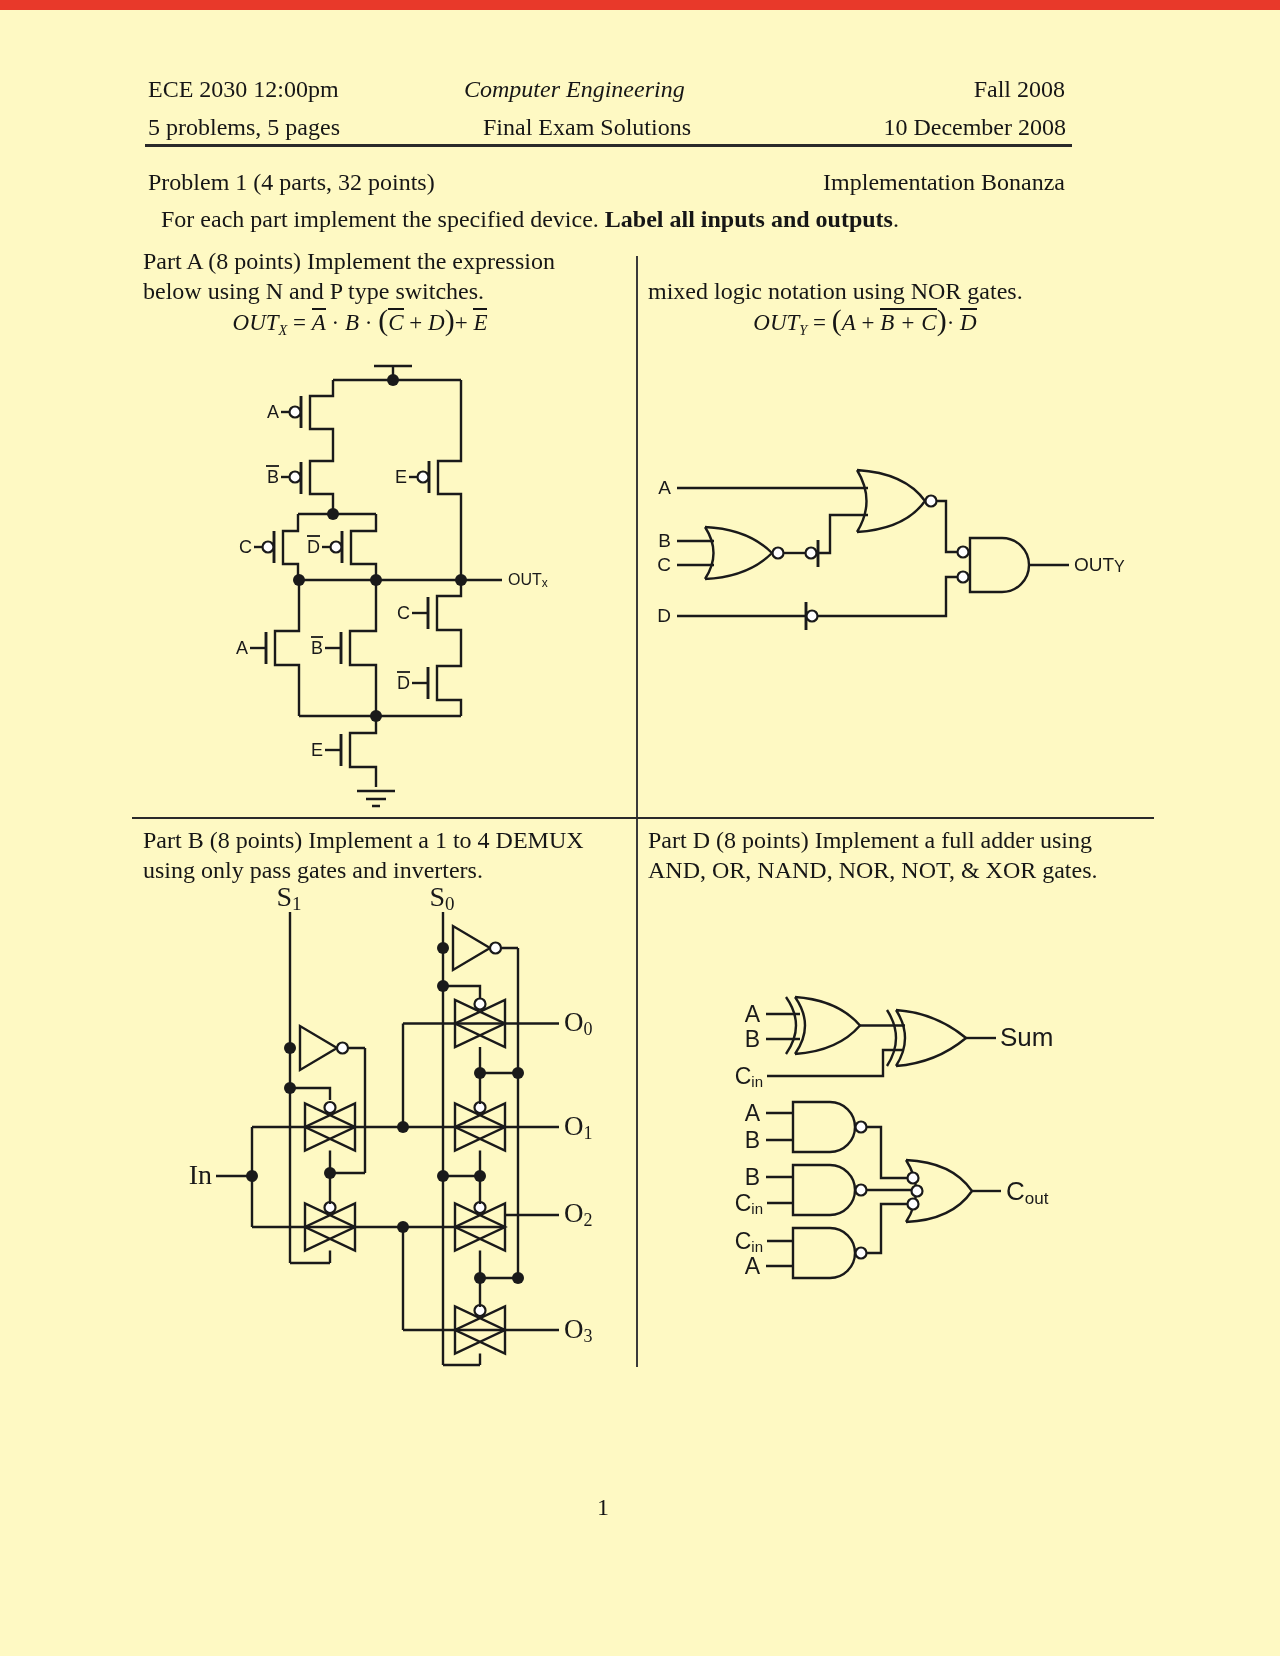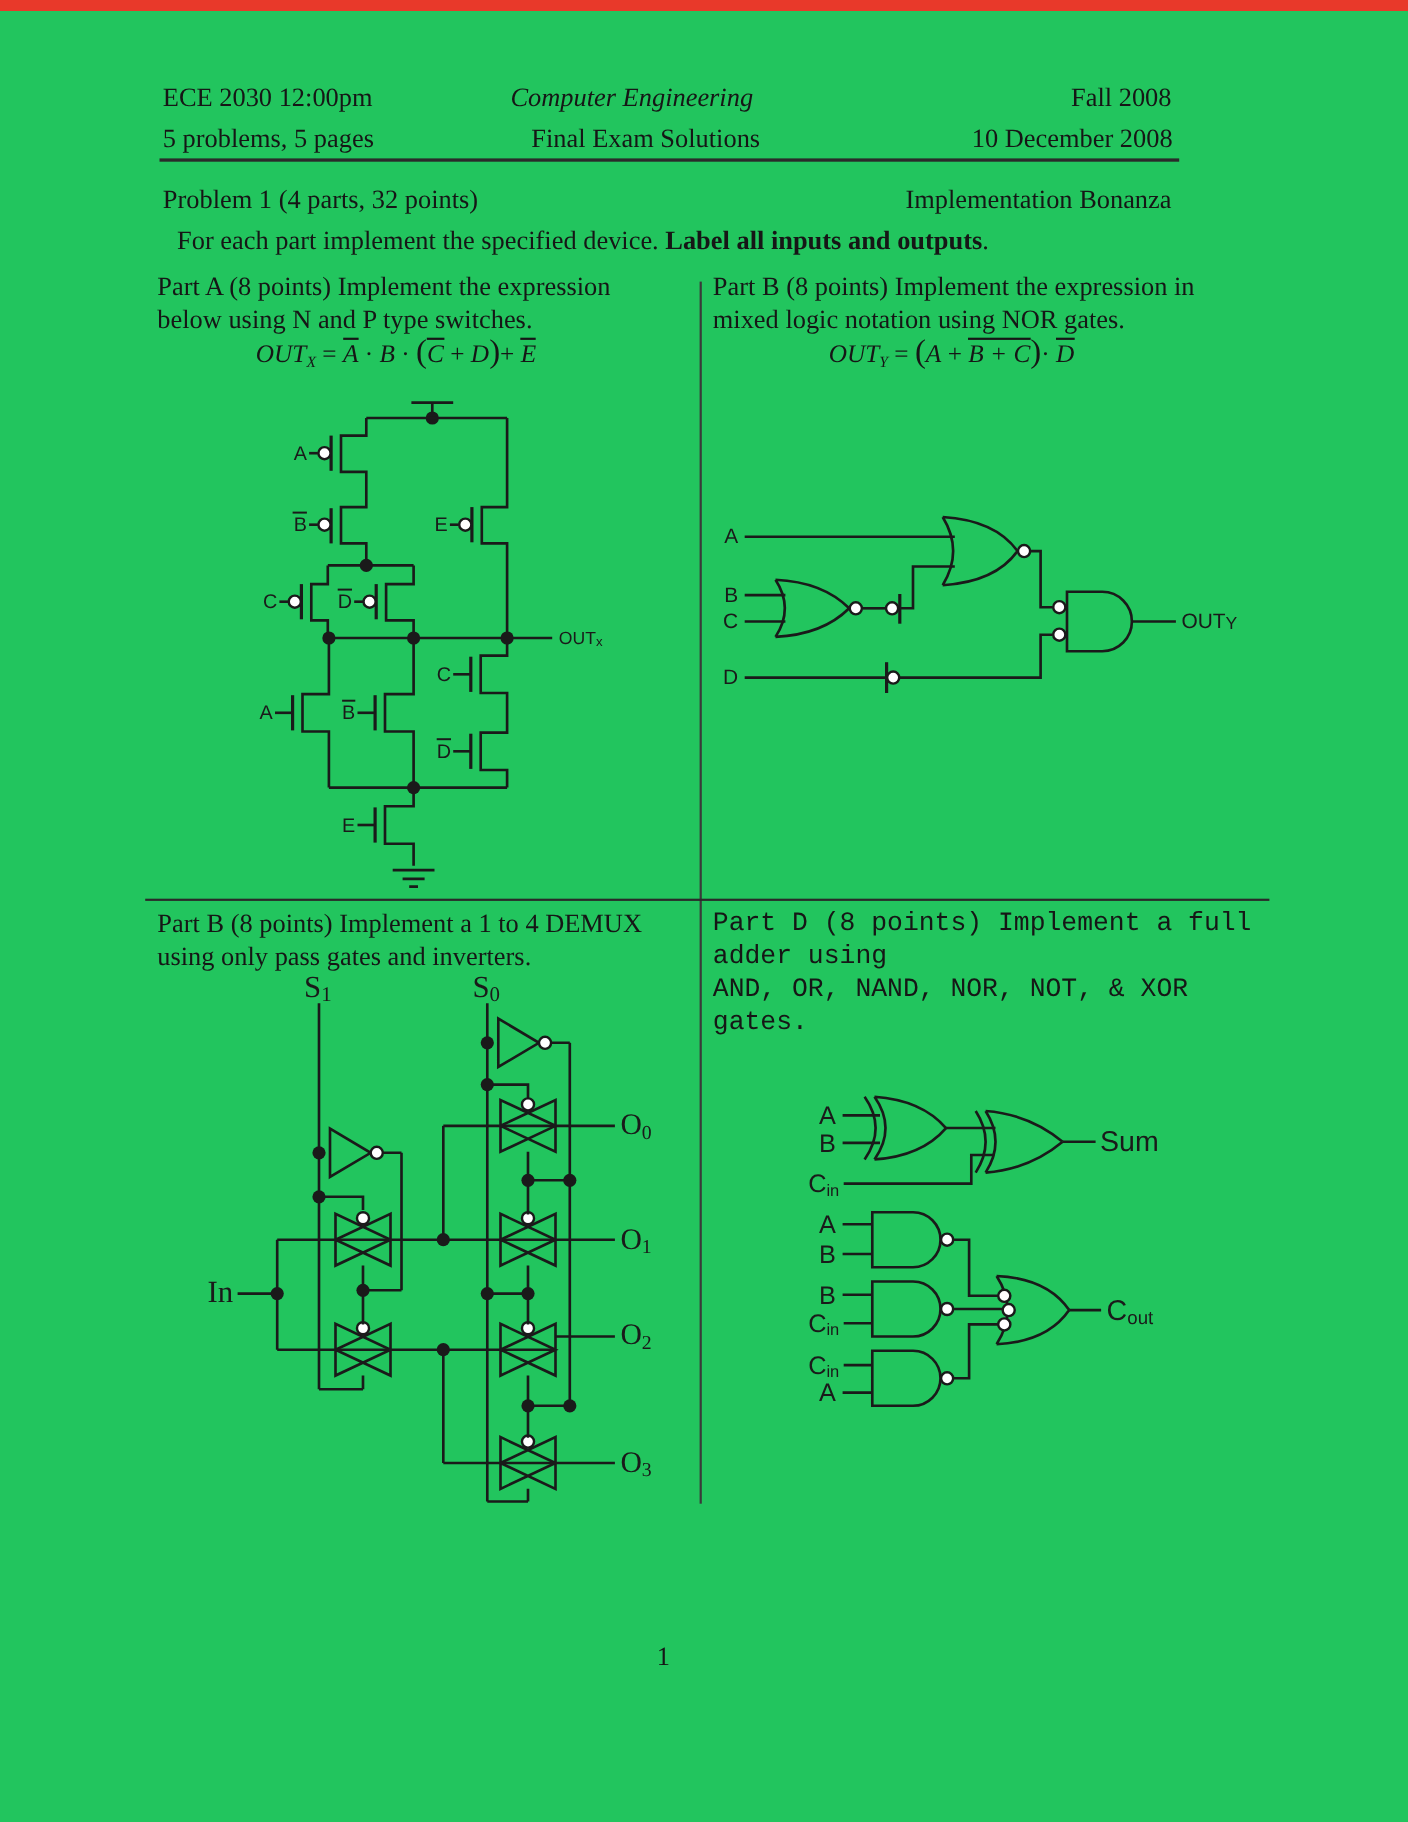--- a/index.html
+++ b/index.html
@@ -1,16 +1,16 @@
 <!DOCTYPE html>
 <html><head>
 <meta charset="utf-8">
 <style>
   html,body{margin:0;padding:0;background:#fff;}
-  #page{position:relative;width:1280px;height:1656px;background:#22c55e;overflow:hidden;
+  #page{position:relative;width:1280px;height:1656px;background:#fef9c3;overflow:hidden;
         font-family:"Liberation Serif","DejaVu Serif",serif;color:#161616;}
   .abs{position:absolute;}
   .t24{font-size:24px;line-height:30px;white-space:nowrap;}
   .twrap{font-size:24px;line-height:30px;}
   .bold{font-weight:bold;}
   #topbar{position:absolute;left:0;top:0;width:1280px;height:10px;}
   .hline{position:absolute;background:#2a2a2a;}
   .vline{position:absolute;background:#3a3a3a;}
   
   .formula{font-size:23px;white-space:nowrap;text-align:center;}
@@ -49,26 +49,26 @@
   <div class="abs t24" style="right:215px;top:167px;">Implementation Bonanza</div>
 
   <div class="abs t24" style="left:143px;top:204px;margin-left:18px;"><span>For each part implement the specified device. </span><span class="bold">Label all inputs and outputs</span><span>.</span></div>
 
   <div class="vline" style="left:636px;top:256px;width:2px;height:1111px;"></div>
   <div class="hline" style="left:132px;top:817px;width:1022px;height:2px;"></div>
 
   <div class="abs twrap" style="left:143px;top:246px;width:480px;"><span>Part A (8 points) Implement the expression</span><br><span>below using N and P type switches.</span></div>
   <div class="abs formula" style="left:200px;top:303px;width:320px;"><span class="fi">OUT</span><span class="fsub">X</span><span> = </span><span class="fi fbar">A</span><span> · </span><span class="fi">B</span><span> · </span><span class="fbig">(</span><span class="fi fbar">C</span><span> + </span><span class="fi">D</span><span class="fbig">)</span><span>+ </span><span class="fi fbar">E</span></div>
 
-  <div class="abs twrap" style="left:648px;top:246px;width:500px;"><span>Part B (8 points) Implement the expression in</span><br><span>mixed logic notation using NOR gates.</span></div>
+  <div class="abs twrap" style="left:648px;top:246px;width:500px;"><br><span>mixed logic notation using NOR gates.</span></div>
   <div class="abs formula" style="left:715px;top:303px;width:300px;"><span class="fi">OUT</span><span class="fsub">Y</span><span> = </span><span class="fbig">(</span><span class="fi">A</span><span> + </span><span class="fi fbar">B + C</span><span class="fbig">)</span><span>· </span><span class="fi fbar">D</span></div>
 
   <div class="abs twrap" style="left:143px;top:825px;width:480px;"><span>Part B (8 points) Implement a 1 to 4 DEMUX</span><br><span>using only pass gates and inverters.</span></div>
 
-  <div class="abs twrap" style="left:648px;top:825px;width:500px;font-family:Liberation Mono, monospace;"><span>Part D (8 points) Implement a full adder using</span><br><span>AND, OR, NAND, NOR, NOT, &amp; XOR gates.</span></div>
+  <div class="abs twrap" style="left:648px;top:825px;width:500px;"><span>Part D (8 points) Implement a full adder using</span><br><span>AND, OR, NAND, NOR, NOT, &amp; XOR gates.</span></div>
 
   <svg style="left:200px;top:350px;" width="400" height="470" viewBox="200 350 400 470">
     <g>
       <path class="w" d="M374,366 H412 M393,366 V380"></path>
       <circle class="dot" cx="393" cy="380" r="6"></circle>
     </g>
     <path class="w" d="M333,380 H461"></path>
     <path class="w" d="M333,380 V396 H310 V429 H333 V461 H310 V494 H333 V514"></path>
     <path class="w" d="M298,514 H376"></path>
     <path class="w" d="M298,514 V531 H283 V564 H298 V580"></path>

